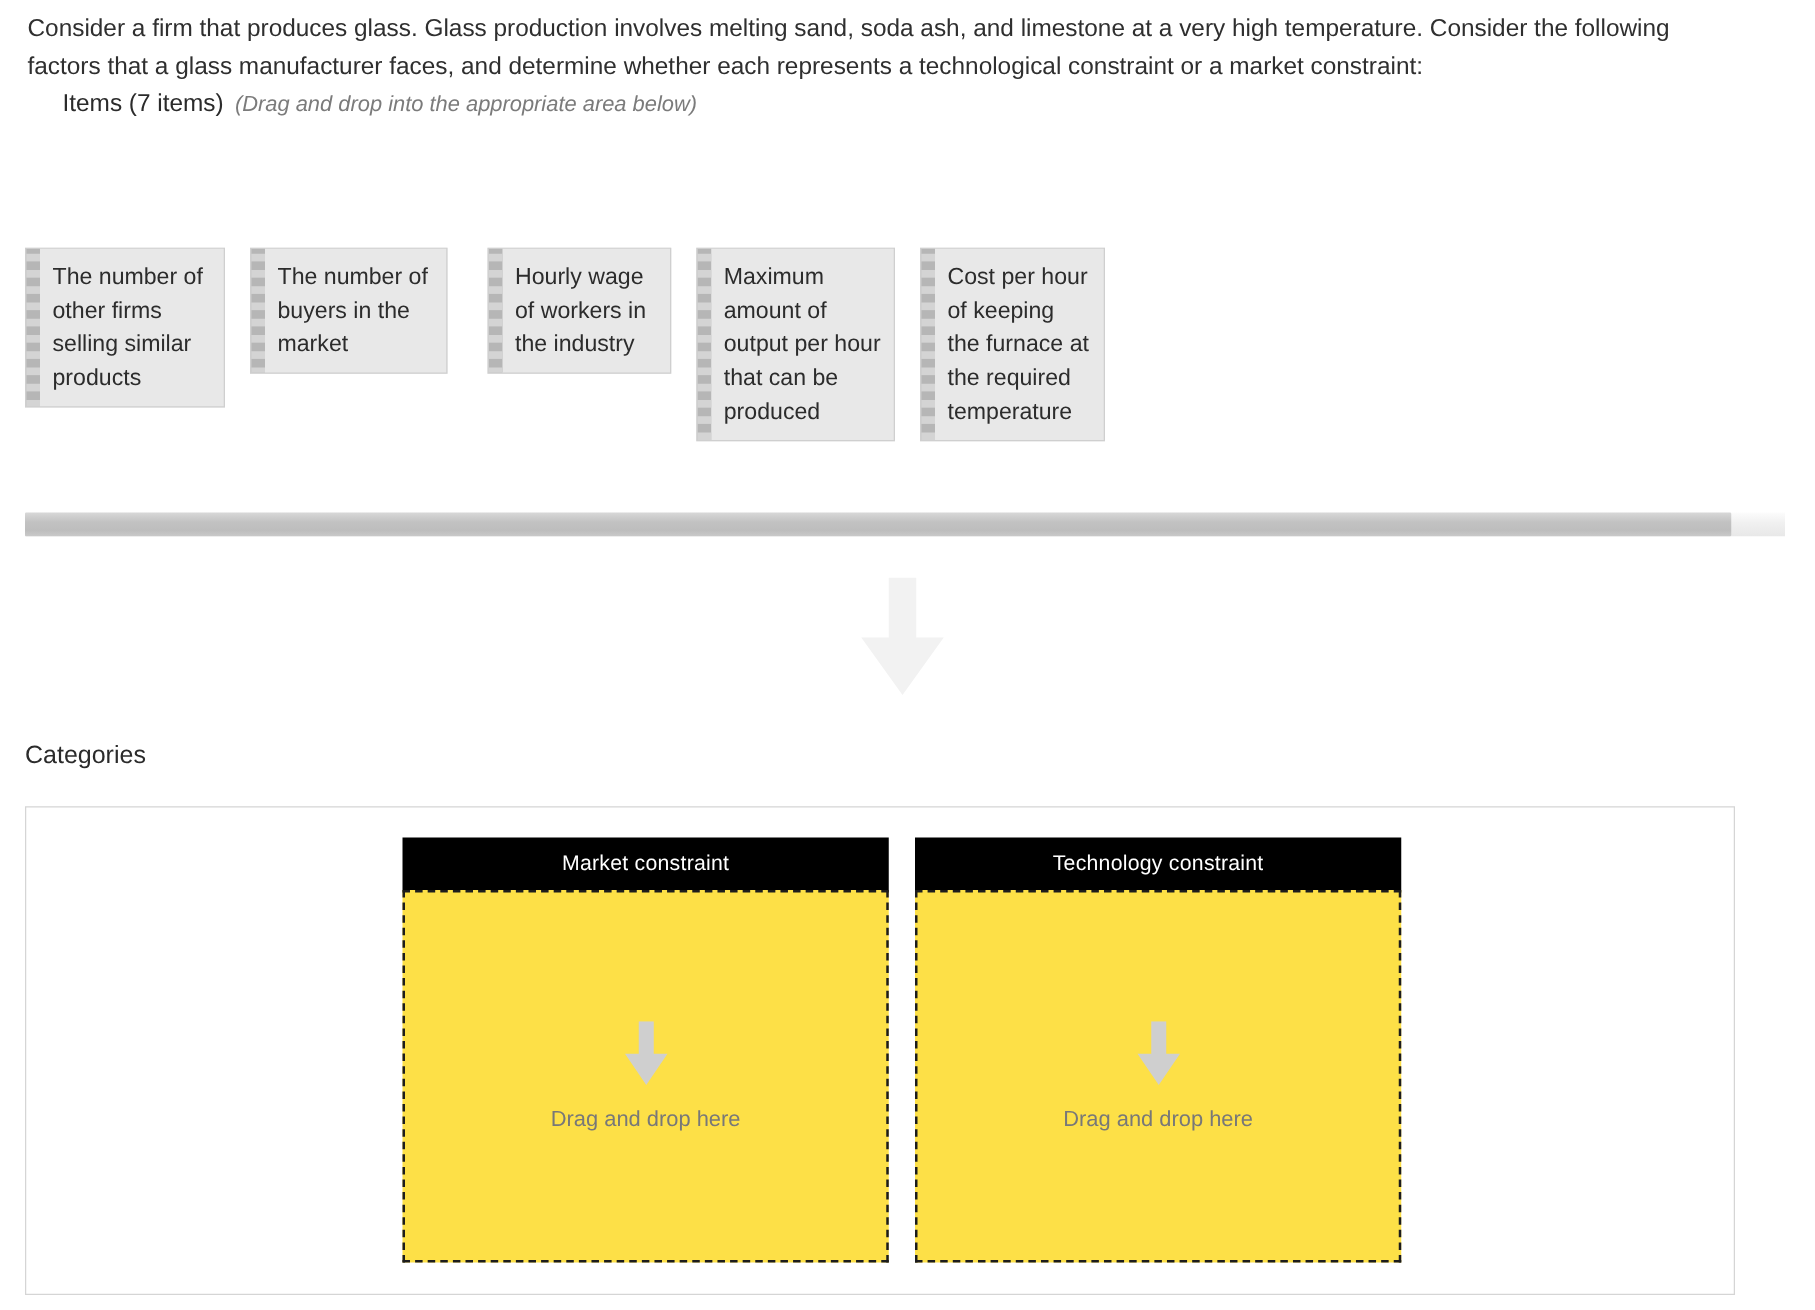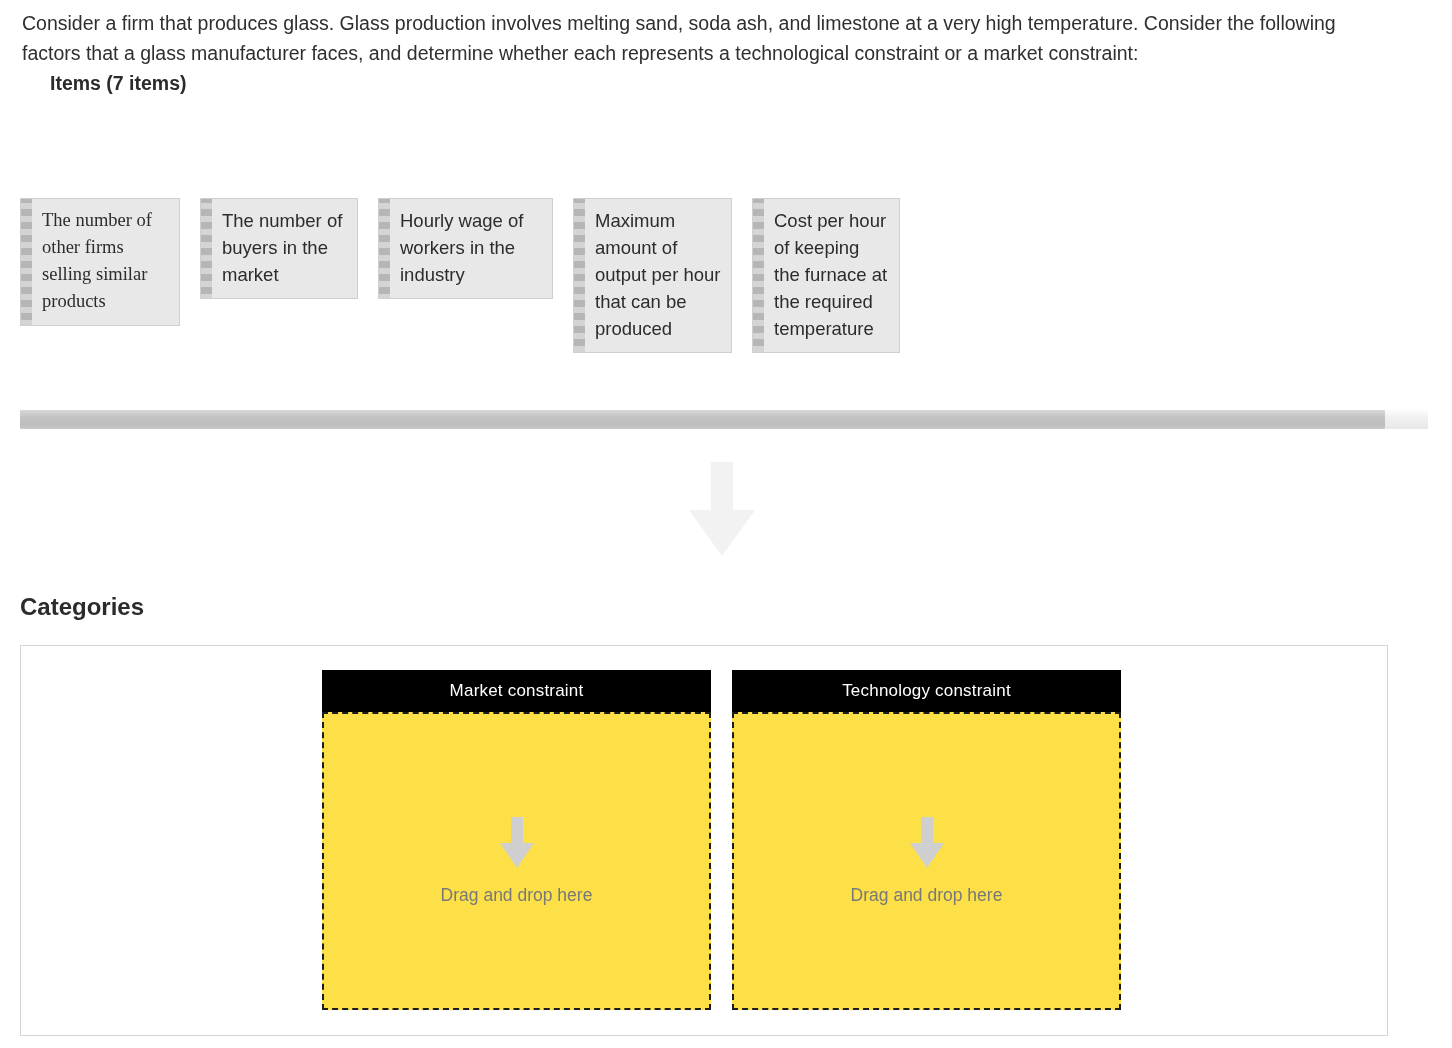--- a/index.html
+++ b/index.html
@@ -32,21 +32,21 @@
   #items-heading-row {
     margin-top: 4px;
     padding-left: 28px;
     display: flex;
     align-items: baseline;
     gap: 9px;
     white-space: nowrap;
   }
   #items-heading {
     font-size: 19.5px;
-    font-weight: 700;
+    font-weight: 400;
     color: #2b2b2b;
   }
   #items-hint {
     font-size: 17.5px;
     font-style: italic;
     color: #7b7b7b;
   }
 
   
   #items-strip {
@@ -87,23 +87,23 @@
     width: 5px;
     height: 100%;
     margin: 0 auto;
   }
   .item-label {
     padding: 8px 10px 10px 10px;
     font-size: 18.5px;
     line-height: 27px;
     color: #2c2c2c;
   }
-  .w-a { width: 160px; font-family: Liberation Serif, serif; }
+  .w-a { width: 160px; }
   .w-b { width: 158px; }
-  .w-c { width: 175px; }
+  .w-c { width: 147px; margin-left: 12px; }
   .w-d { width: 159px; }
   .w-e { width: 148px; }
   .w-f { width: 170px; }
   .w-g { width: 170px; }
 
   
   #items-scrollbar {
     position: absolute;
     left: 20px;
     top: 410px;
@@ -129,22 +129,22 @@
     top: 462px;
     width: 68px;
     height: 95px;
   }
 
   
   #categories-heading {
     position: absolute;
     left: 20px;
     top: 593px;
-    font-size: 24px;
-    font-weight: 700;
+    font-size: 20px;
+    font-weight: 400;
     color: #2b2b2b;
   }
   #categories-panel {
     position: absolute;
     left: 20px;
     top: 645px;
     width: 1368px;
     height: 391px;
     border: 1px solid #d5d5d5;
     box-sizing: border-box;
@@ -192,20 +192,21 @@
   }
 </style>
 </head>
 <body>
 
 <div id="prompt-block">
   <div id="prompt-text">Consider a firm that produces glass. Glass production involves melting sand, soda ash, and limestone at a very high temperature. Consider the following factors that a glass manufacturer faces, and determine whether each represents a technological constraint or a market constraint:</div>
 
   <div id="items-heading-row">
     <span id="items-heading">Items (7 items)</span>
+    <span id="items-hint">(Drag and drop into the appropriate area below)</span>
   </div>
 </div>
 
 <div id="items-strip">
   <div id="items-track">
 
     <div class="item-card w-a">
       <div class="item-handle"></div>
       <div class="item-label">The number of other firms selling similar products</div>
     </div>

